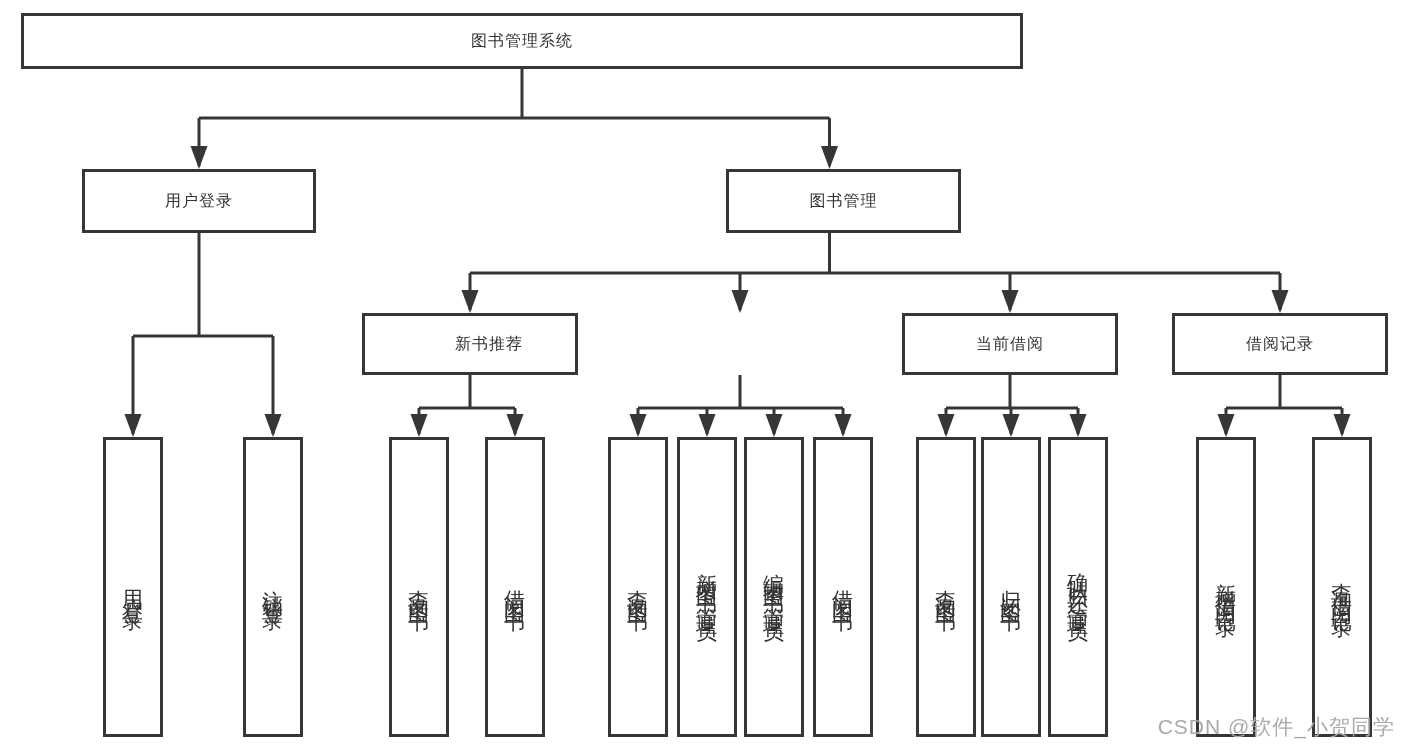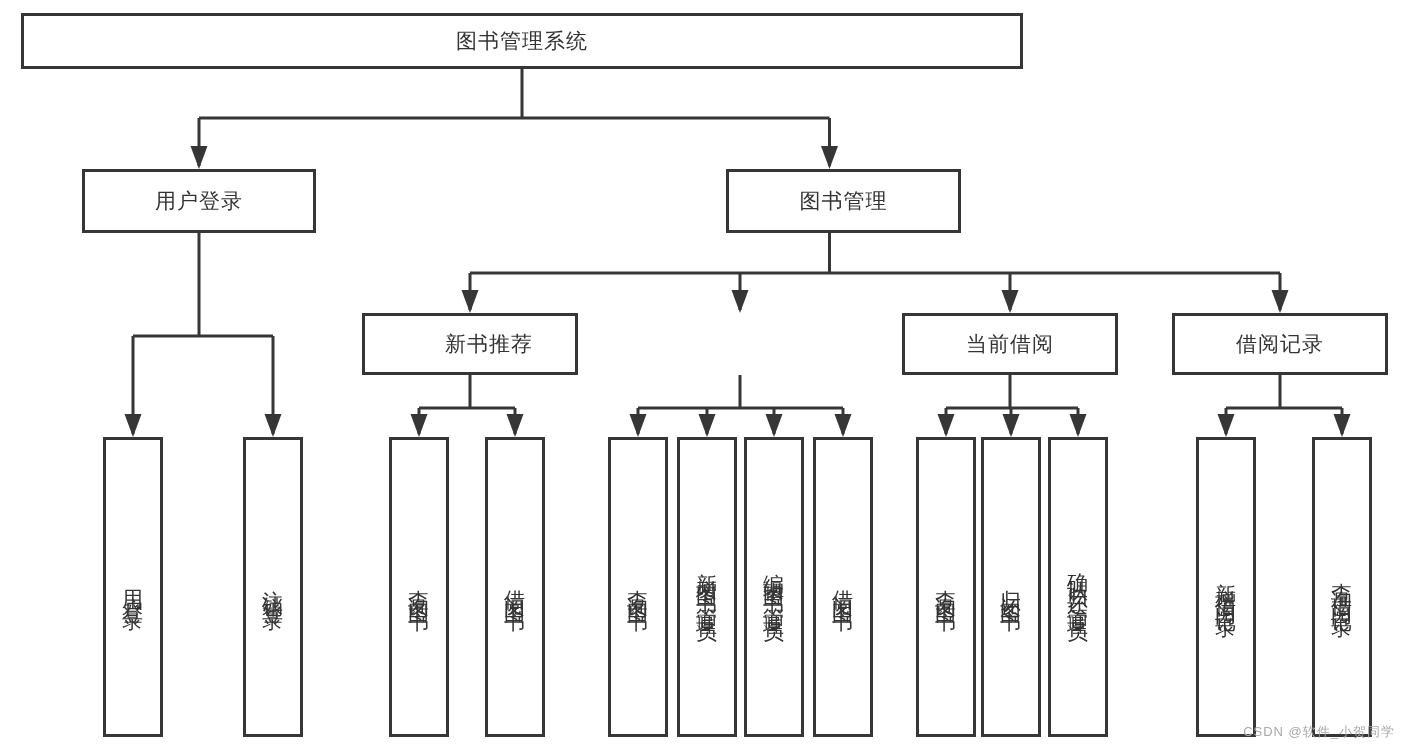--- a/index.html
+++ b/index.html
@@ -18,21 +18,21 @@
   }
   .node {
     position: absolute;
     box-sizing: border-box;
     border: 3px solid #363636;
     background: #ffffff;
     display: flex;
     align-items: center;
     justify-content: center;
     color: #333333;
-    font-size: 21px;
+    font-size: 16px;
     letter-spacing: 1px;
     text-align: center;
     z-index: 2;
   }
   .leaf {
     position: absolute;
     box-sizing: border-box;
     border: 3px solid #363636;
     background: #ffffff;
     display: flex;
@@ -49,21 +49,21 @@
     writing-mode: vertical-rl;
     letter-spacing: 7px;
     line-height: 1;
     white-space: nowrap;
   }
   .watermark {
     position: absolute;
     right: 10px;
     bottom: 6px;
     color: #a9a9a9;
-    font-size: 13px;
+    font-size: 21px;
     letter-spacing: 1px;
     z-index: 5;
   }
 </style>
 </head>
 <body>
 
 <div id="canvas">
 
   <svg id="connectors" viewBox="0 0 1405 747" xmlns="http://www.w3.org/2000/svg">

